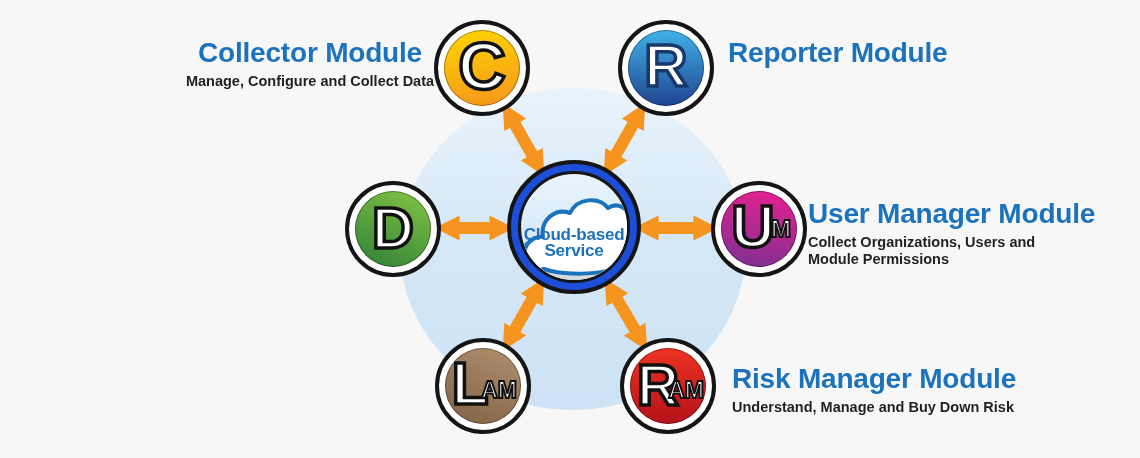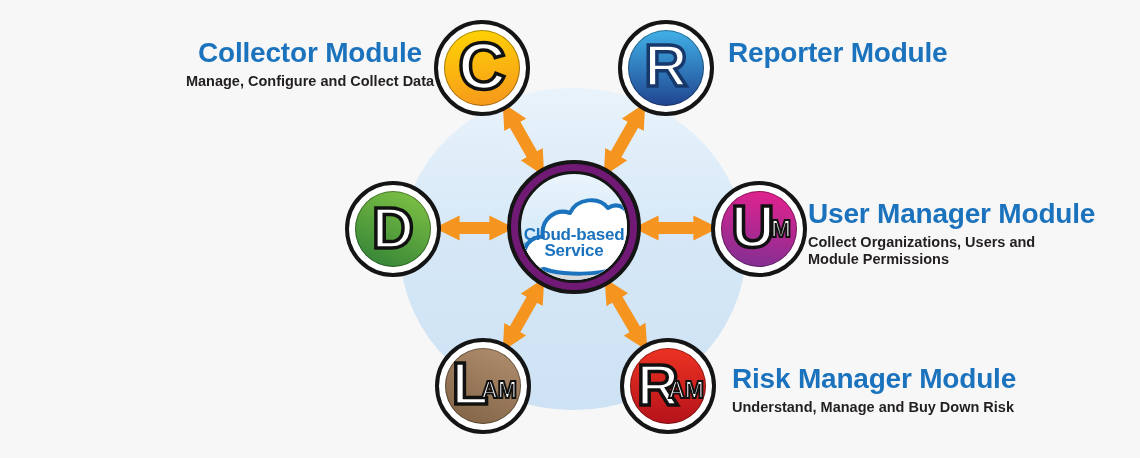--- a/index.html
+++ b/index.html
@@ -20,21 +20,21 @@
     background:linear-gradient(180deg,var(--halo-top,#e9f3fb) 0%,#d6e8f7 45%,var(--halo-bottom,#cde2f4) 100%);
     z-index:1;
   }
   .arrows{position:absolute;left:0;top:0;z-index:2;}
   .arrows line{stroke:var(--arrow-orange,#f5941e);stroke-width:12;}
 
   
   .hub{
     position:absolute;left:507px;top:160px;width:134px;height:134px;
     box-sizing:border-box;border:4px solid #151515;border-radius:50%;
-    background:#701a75;z-index:3;
+    background:#1d4ed8;z-index:3;
   }
   .hub-inner{
     position:absolute;left:7px;top:7px;width:112px;height:112px;
     box-sizing:border-box;border:3px solid #151515;border-radius:50%;
     overflow:hidden;
     background:linear-gradient(180deg,#eaf4fc 0%,#d8ebf9 55%,#c3e0f5 100%);
   }
   .hub-band{
     position:absolute;left:0;right:0;bottom:0;height:36%;
     background:linear-gradient(180deg,#7fbce7 0%,#a9d4f1 70%,#c0e0f6 100%);

